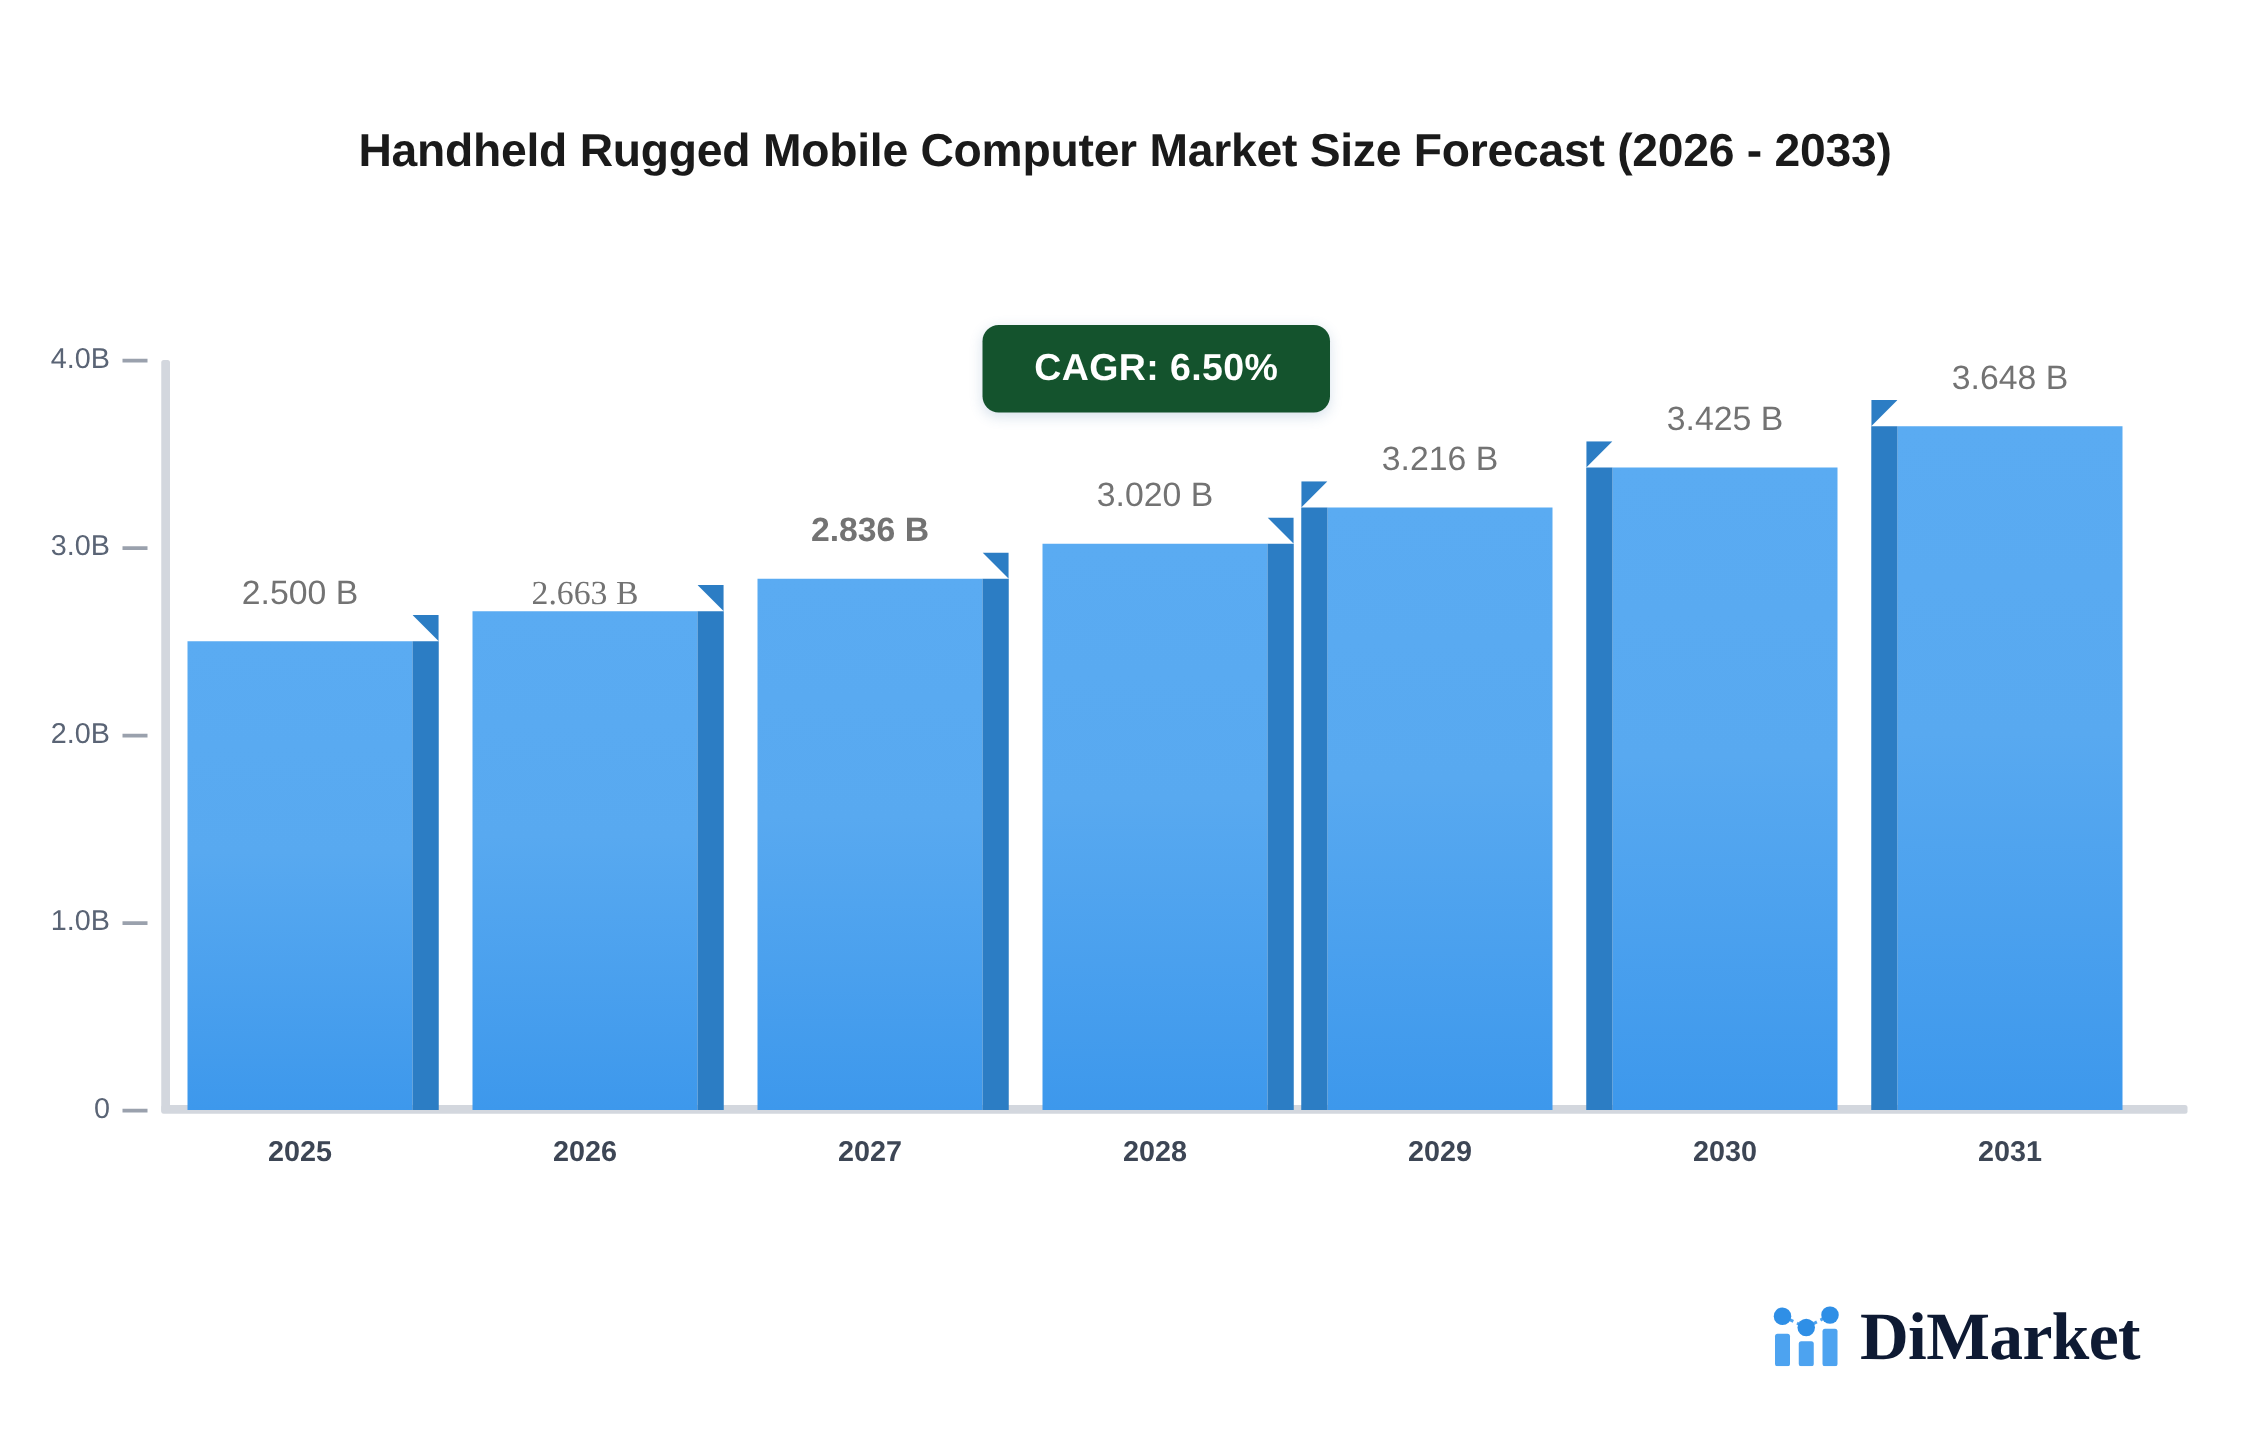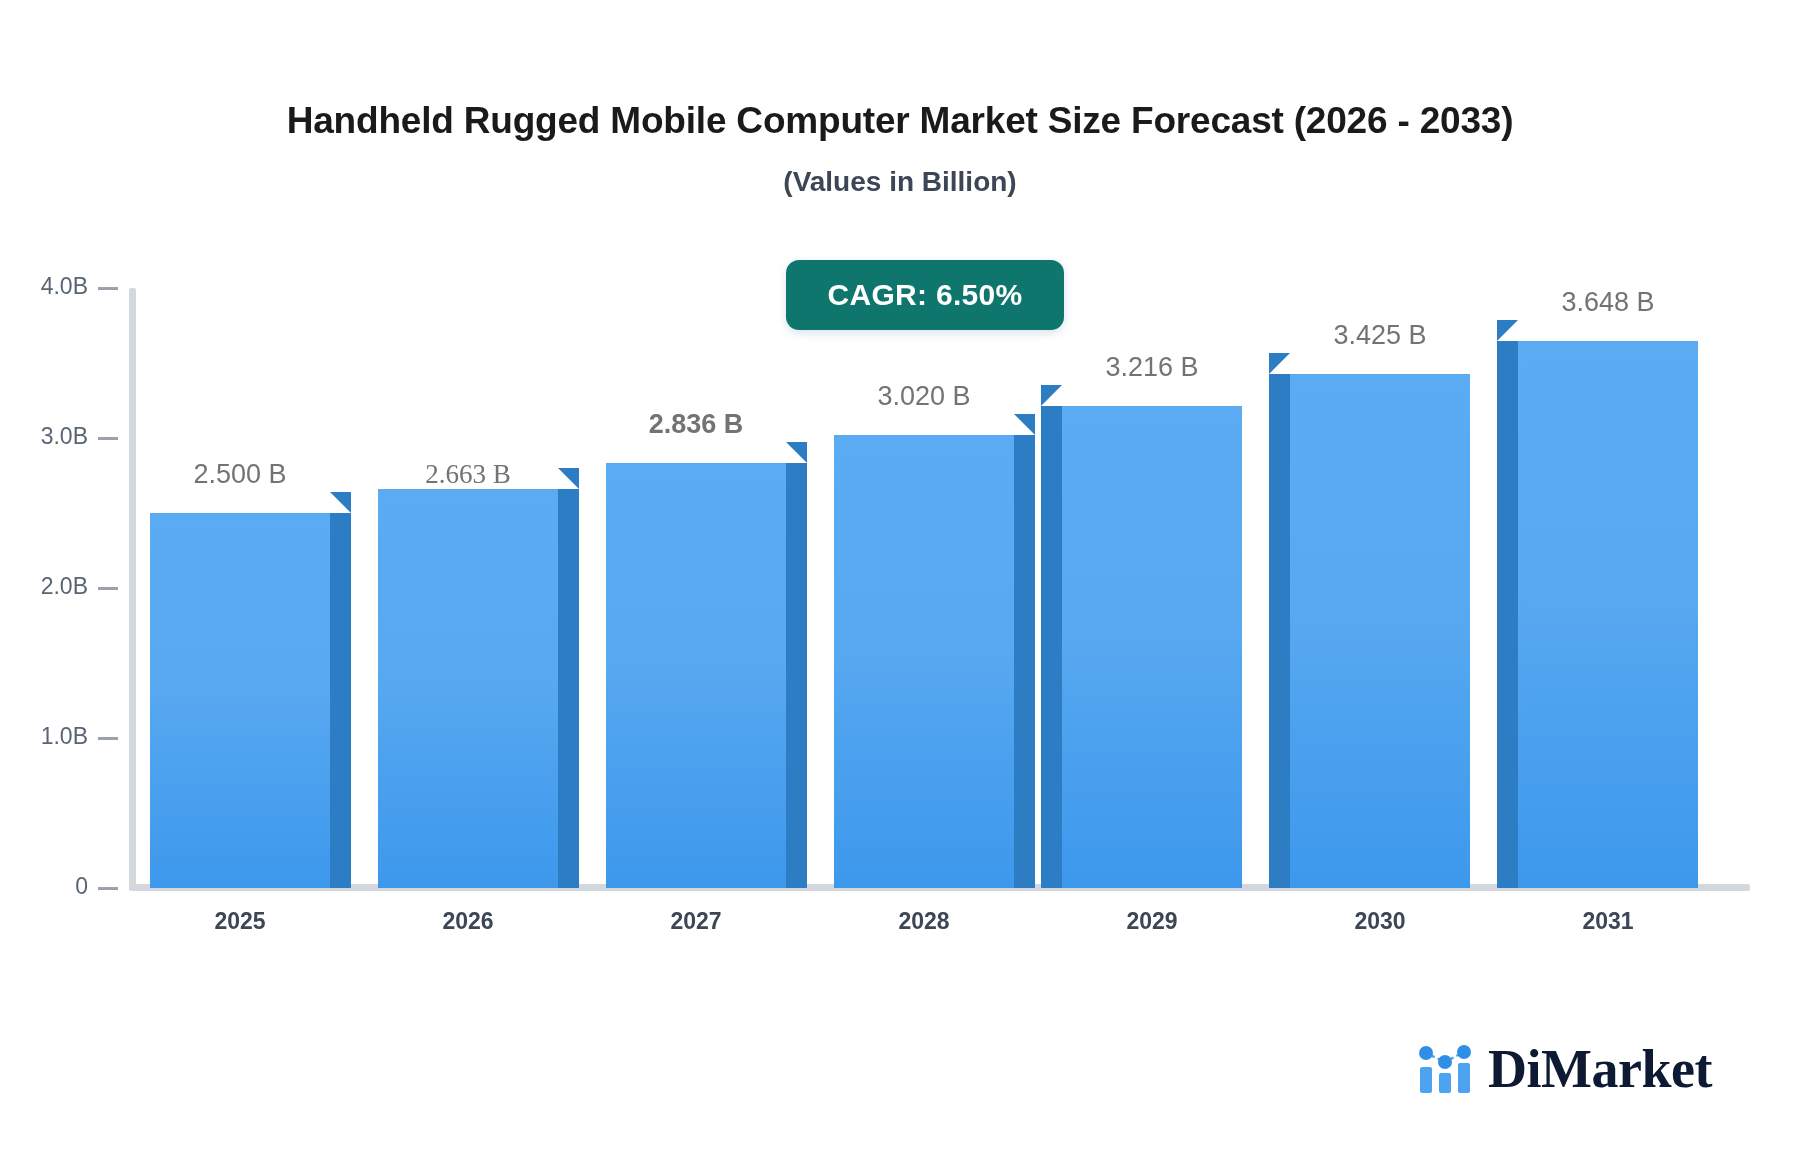--- a/index.html
+++ b/index.html
@@ -23,21 +23,21 @@
     position:absolute;left:0;top:166px;width:1800px;
     text-align:center;
     font-size:28px;font-weight:bold;color:#3d4655;
   }
 
   
   .cagr-badge{
     position:absolute;
     left:786px;top:260px;
     width:278px;height:70px;
-    background:#0f766e;
+    background:#14532d;
     border-radius:13px;
     box-shadow:0 3px 10px rgba(60,110,160,.20);
     display:flex;align-items:center;justify-content:center;
   }
   .cagr-badge span{
     color:#ffffff;font-size:30px;font-weight:bold;
     letter-spacing:0.3px;
   }
 
   
@@ -112,21 +112,20 @@
     font-size:54px;font-weight:bold;color:#0e1a33;
     letter-spacing:-0.5px;line-height:1;
   }
 </style>
 </head>
 <body>
 
 <div id="stage">
 
   <div class="title">Handheld Rugged Mobile Computer Market Size Forecast (2026 - 2033)</div>
-  <div class="subtitle">(Values in Billion)</div>
 
   <div class="cagr-badge">
     <span>CAGR: 6.50%</span>
   </div>
 
   <div class="y-axis-line"></div>
   <div class="x-axis-line"></div>
 
   <div id="yticks">
       <div class="ytick-label" style="top: 873px;">0</div>

